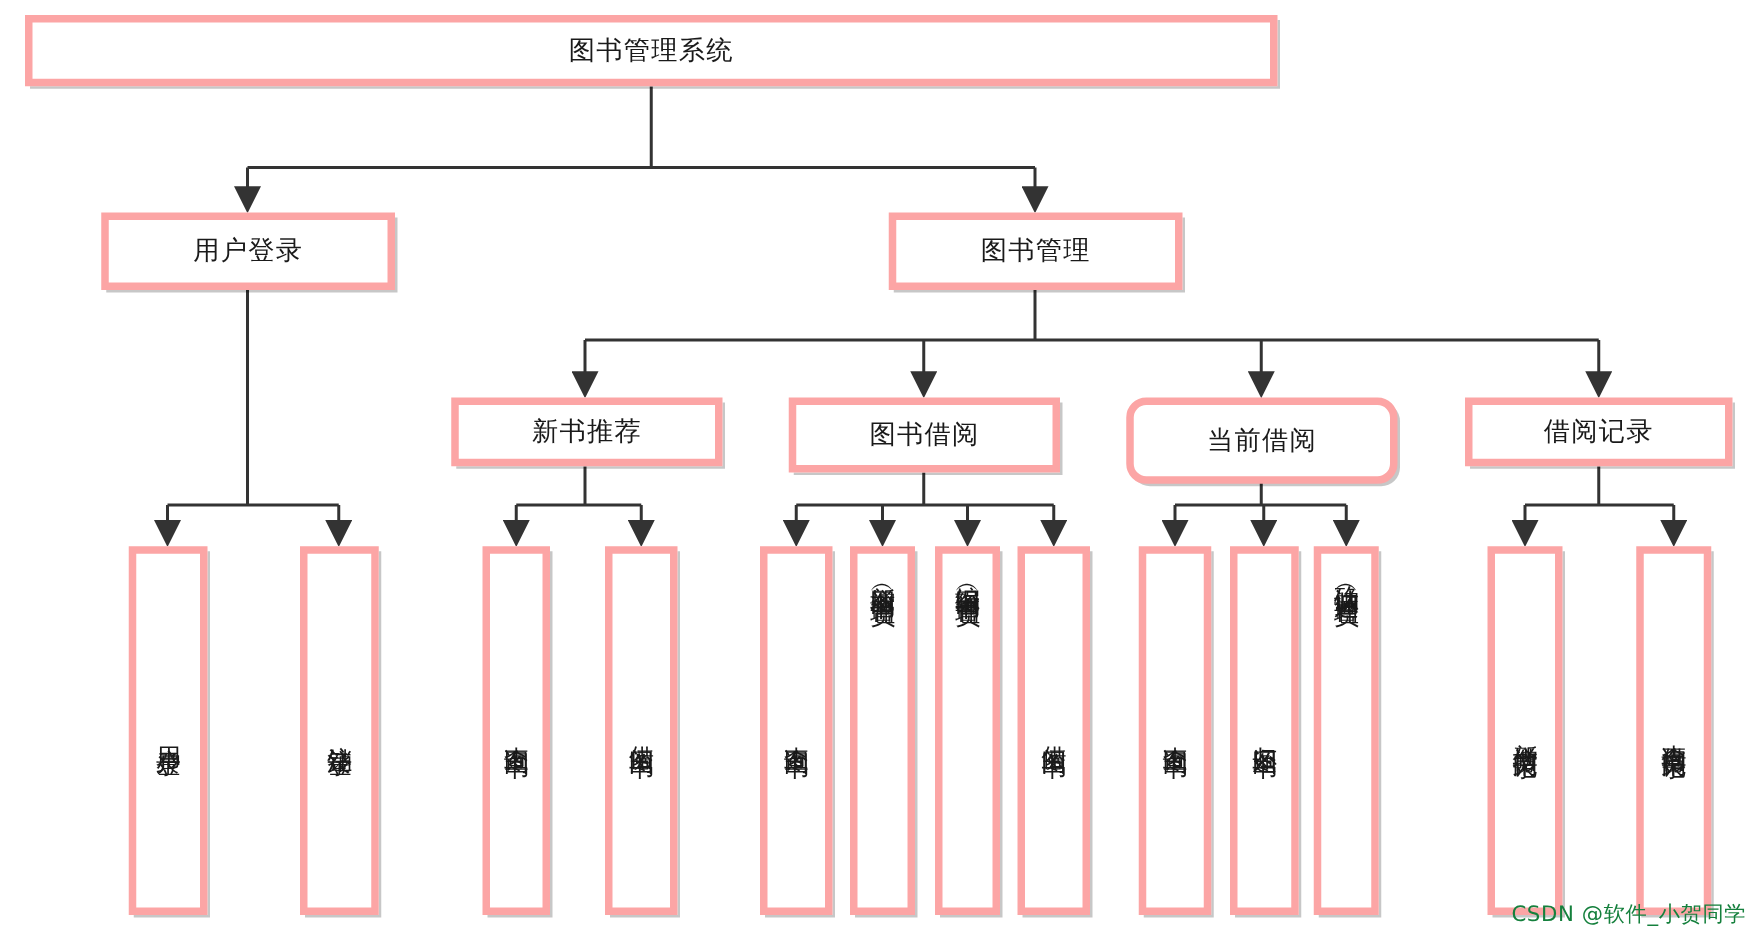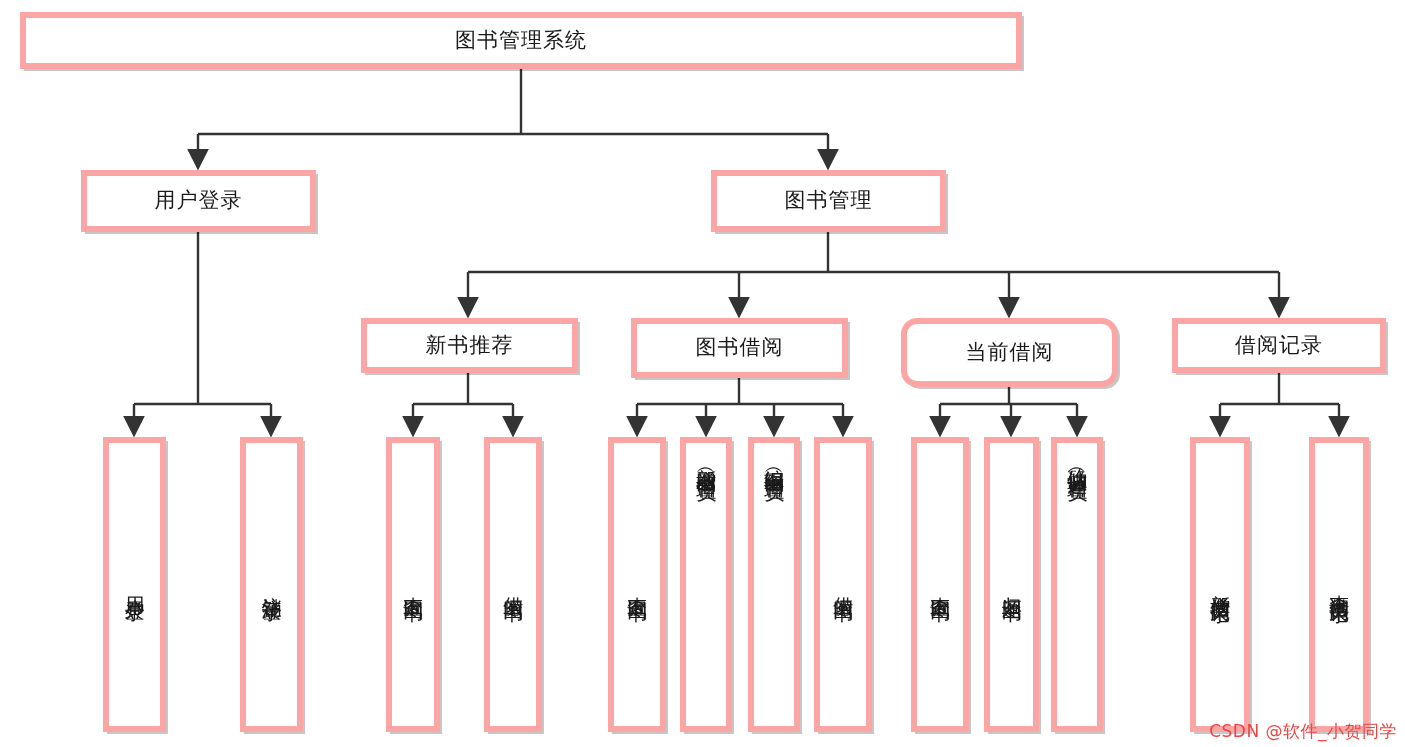--- a/index.html
+++ b/index.html
@@ -61,21 +61,21 @@
   }
   .node.v.centered {
     align-items: center;
     padding-top: 0;
   }
   .watermark {
     position: absolute;
     right: 8px;
     bottom: 4px;
     font-size: 17px;
-    color: #ef4444;
+    color: #15803d;
     letter-spacing: 0.5px;
     white-space: nowrap;
     z-index: 5;
     font-family: "DejaVu Sans", "Liberation Sans", sans-serif;
     margin-top: 29px;
   }
 </style>
 </head>
 <body>
 

